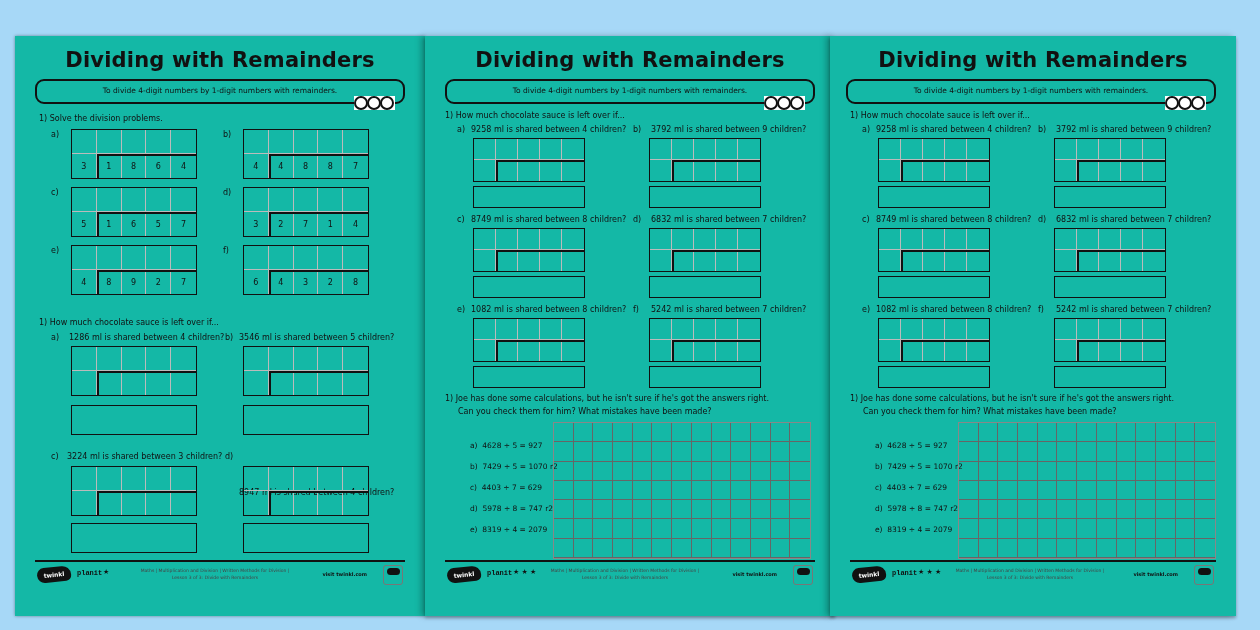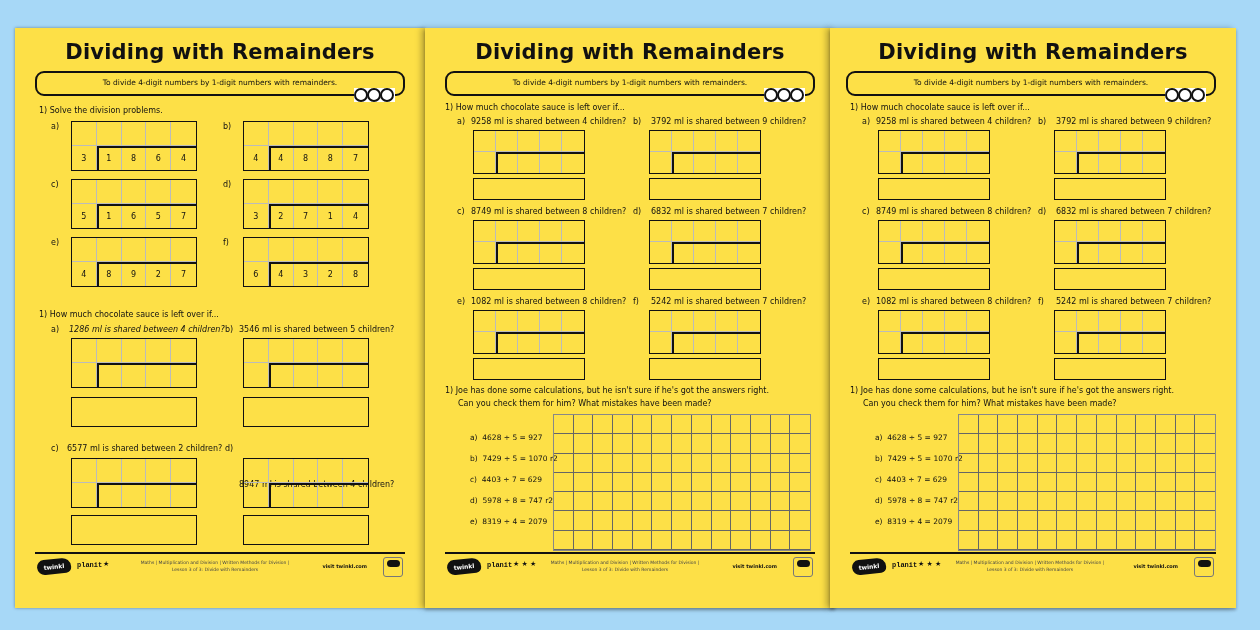--- a/index.html
+++ b/index.html
@@ -5,24 +5,24 @@
   * { box-sizing: border-box; margin: 0; padding: 0; }
   html, body { width: 1260px; height: 630px; overflow: hidden; }
   body {
     background: #a7d8f7;
     font-family: "DejaVu Sans", sans-serif;
     position: relative;
     color: #111;
   }
   .page {
     position: absolute;
-    top: 28px;
+    top: 36px;
     width: 410px;
     height: 580px;
-    background: #fde047;
+    background: #14b8a6;
     box-shadow: -4px 0 6px rgba(0,0,0,0.25), 0 2px 3px rgba(0,0,0,0.3);
   }
   .page.p1 { left: 15px; box-shadow: 0 0 3px rgba(0,0,0,0.4); }
   .page.p2 { left: 425px; }
   .page.p3 { left: 830px; width: 406px; }
 
   .title {
     position: absolute; top: 12px; left: 0; right: 0;
     text-align: center;
     font-family: "DejaVu Sans", sans-serif;
@@ -205,21 +205,21 @@
     <span class="c">4</span>
     <span class="c">3</span>
     <span class="c">2</span>
     <span class="c">8</span>
     <div class="bracket"></div>
   </div>
 
   <div class="q-head" style="left:24px; top:282px;">1)  How much chocolate sauce is left over if...</div>
 
   <div class="q-label" style="left:36px; top:297px;">a)</div>
-  <div class="q-label" style="left:54px; top:297px;font-style:italic;">1286 ml is shared between 4 children?</div>
+  <div class="q-label" style="left:54px; top:297px;">1286 ml is shared between 4 children?</div>
   <div class="q-label" style="left:210px; top:297px;">b)</div>
   <div class="q-label" style="left:224px; top:297px;">3546 ml is shared between 5 children?</div>
 
   <div class="divbox" style="left:56px; top:310px;">
     <span class="c"></span>
       <span class="c"></span>
       <span class="c"></span>
       <span class="c"></span>
       <span class="c"></span>
     <span class="c"></span>
@@ -239,21 +239,21 @@
     <span class="c"></span>
       <span class="c"></span>
       <span class="c"></span>
       <span class="c"></span>
       <span class="c"></span>
     <div class="bracket"></div>
   </div>
   <div class="ansbox" style="left:228px; top:369px; width:126px; height:30px;"></div>
 
   <div class="q-label" style="left:36px; top:416px;">c)</div>
-  <div class="q-label" style="left:52px; top:416px;">6577 ml is shared between 2 children?</div>
+  <div class="q-label" style="left:52px; top:416px;">3224 ml is shared between 3 children?</div>
   <div class="q-label" style="left:210px; top:416px;">d)</div>
   <div class="q-label" style="left:224px; top:416px;margin-top:36px;">8947 ml is shared between 4 children?</div>
 
   <div class="divbox" style="left:56px; top:430px;">
     <span class="c"></span>
       <span class="c"></span>
       <span class="c"></span>
       <span class="c"></span>
       <span class="c"></span>
     <span class="c"></span>

